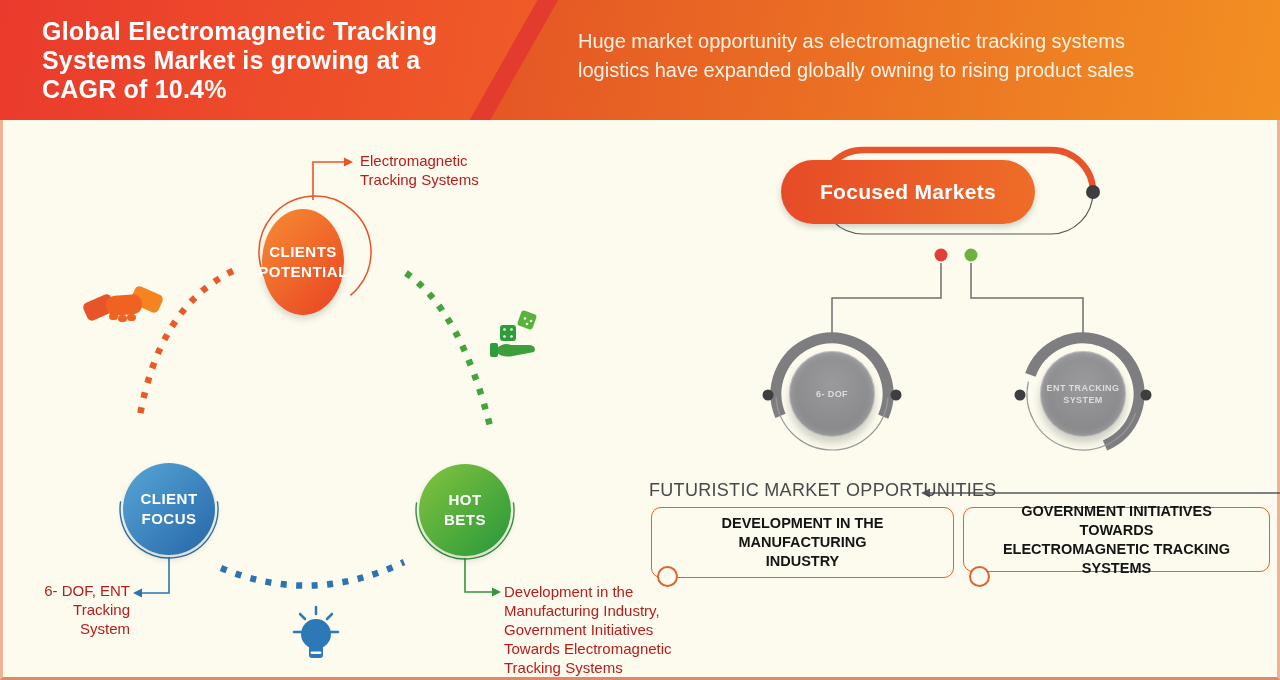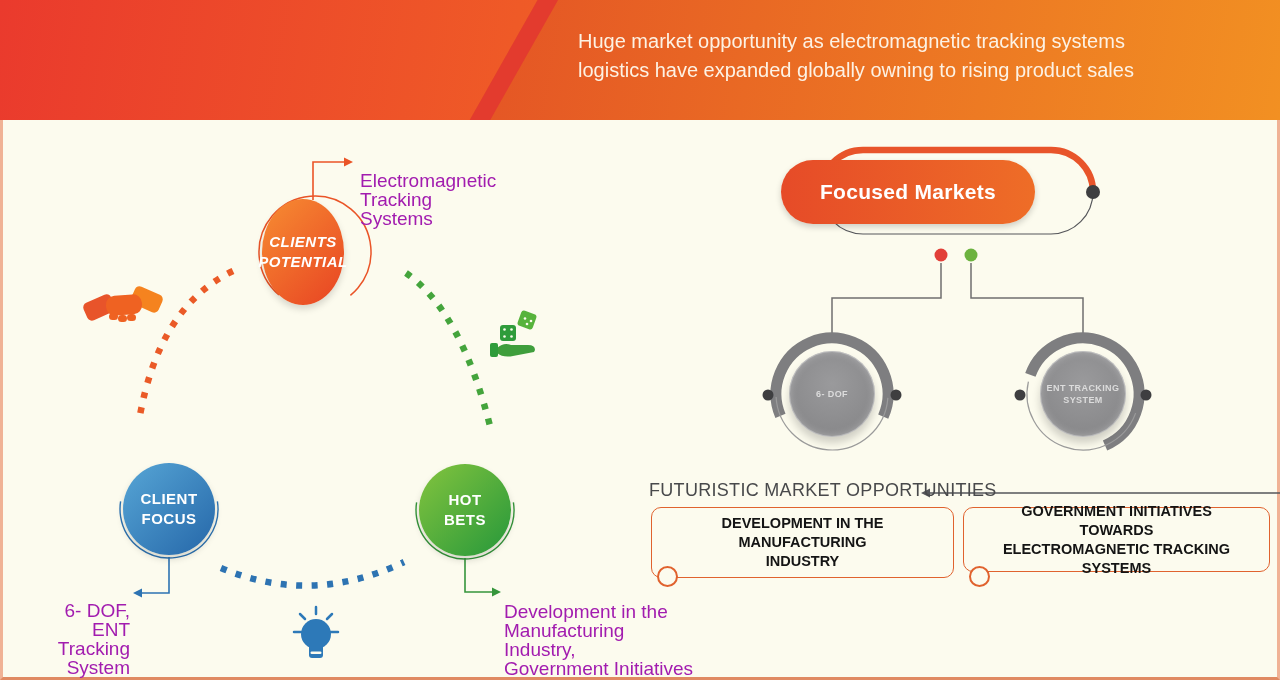--- a/index.html
+++ b/index.html
@@ -29,28 +29,28 @@
     background:#fcfbee;box-sizing:border-box;
     border-left:3px solid #f0b295;border-right:3px solid #f0b295;border-bottom:3px solid #e08a62;}
 
   
   svg.overlay{position:absolute;top:0;left:0;pointer-events:none;}
 
   
   .node{border-radius:50%;display:flex;align-items:center;justify-content:center;
     color:#fff;font-weight:600;text-align:center;letter-spacing:.5px;
     box-shadow:0 4px 7px rgba(0,0,0,.15);}
-  .node-clients{left:262px;top:199px;width:82px;height:106px;font-size:15px;line-height:20px;
-    background:linear-gradient(135deg,#f78d32 0%,#ea4e25 85%);font-style:italic;}
+  .node-clients{left:262px;top:209px;width:82px;height:106px;font-size:15px;line-height:20px;
+    background:linear-gradient(135deg,#f78d32 0%,#ea4e25 85%);}
   .node-focus{left:123px;top:463px;width:92px;height:92px;font-size:15px;line-height:20px;
     background:linear-gradient(135deg,#57a6d6 0%,#2a6dad 90%);}
   .node-hot{left:419px;top:464px;width:92px;height:92px;font-size:15px;line-height:20px;
     background:linear-gradient(135deg,#84c43e 0%,#2f9c3b 90%);}
 
-  .callout{color:#a21caf;font-size:19px;line-height:19px;margin-top:20px;}
+  .callout{color:#b91c1c;font-size:15px;line-height:19px;}
   .callout-ets{left:360px;top:151px;width:140px;}
   .callout-6dof{left:26px;top:581px;width:104px;text-align:right;}
   .callout-dev{left:504px;top:582px;width:190px;}
 
   
   .pill{left:781px;top:160px;width:254px;height:64px;border-radius:32px;
     background:linear-gradient(90deg,#e64b28,#ee6d27);
     display:flex;align-items:center;justify-content:center;
     color:#fff;font-size:21px;font-weight:700;letter-spacing:.3px;
     box-shadow:0 3px 6px rgba(0,0,0,.18);}
@@ -73,20 +73,23 @@
   .opp-ring-2{left:969px;top:566px;}
 </style>
 </head>
 <body>
 
 <div class="content-frame"></div>
 
 <div class="banner">
   <div class="banner-left"></div>
   <div class="banner-stripe"></div>
+  <div class="banner-title preline">Global Electromagnetic Tracking
+Systems Market is growing at a
+CAGR of 10.4%</div>
   <div class="banner-sub preline">Huge market opportunity as electromagnetic tracking systems
 logistics have expanded globally owning to rising product sales</div>
 </div>
 
 <svg class="overlay" width="1280" height="680" viewBox="0 0 1280 680">
 
   <circle cx="315" cy="252" r="56" fill="none" stroke="#ea5427" stroke-width="1.5" pathLength="100" stroke-dasharray="78 22" transform="rotate(130 315 252)"></circle>
   <circle cx="169" cy="509" r="49" fill="none" stroke="#2d73b2" stroke-width="1.4" pathLength="100" stroke-dasharray="55 45" transform="rotate(-9 169 509)"></circle>
   <circle cx="465" cy="510" r="49" fill="none" stroke="#35953b" stroke-width="1.4" pathLength="100" stroke-dasharray="55 45" transform="rotate(-9 465 510)"></circle>
 

